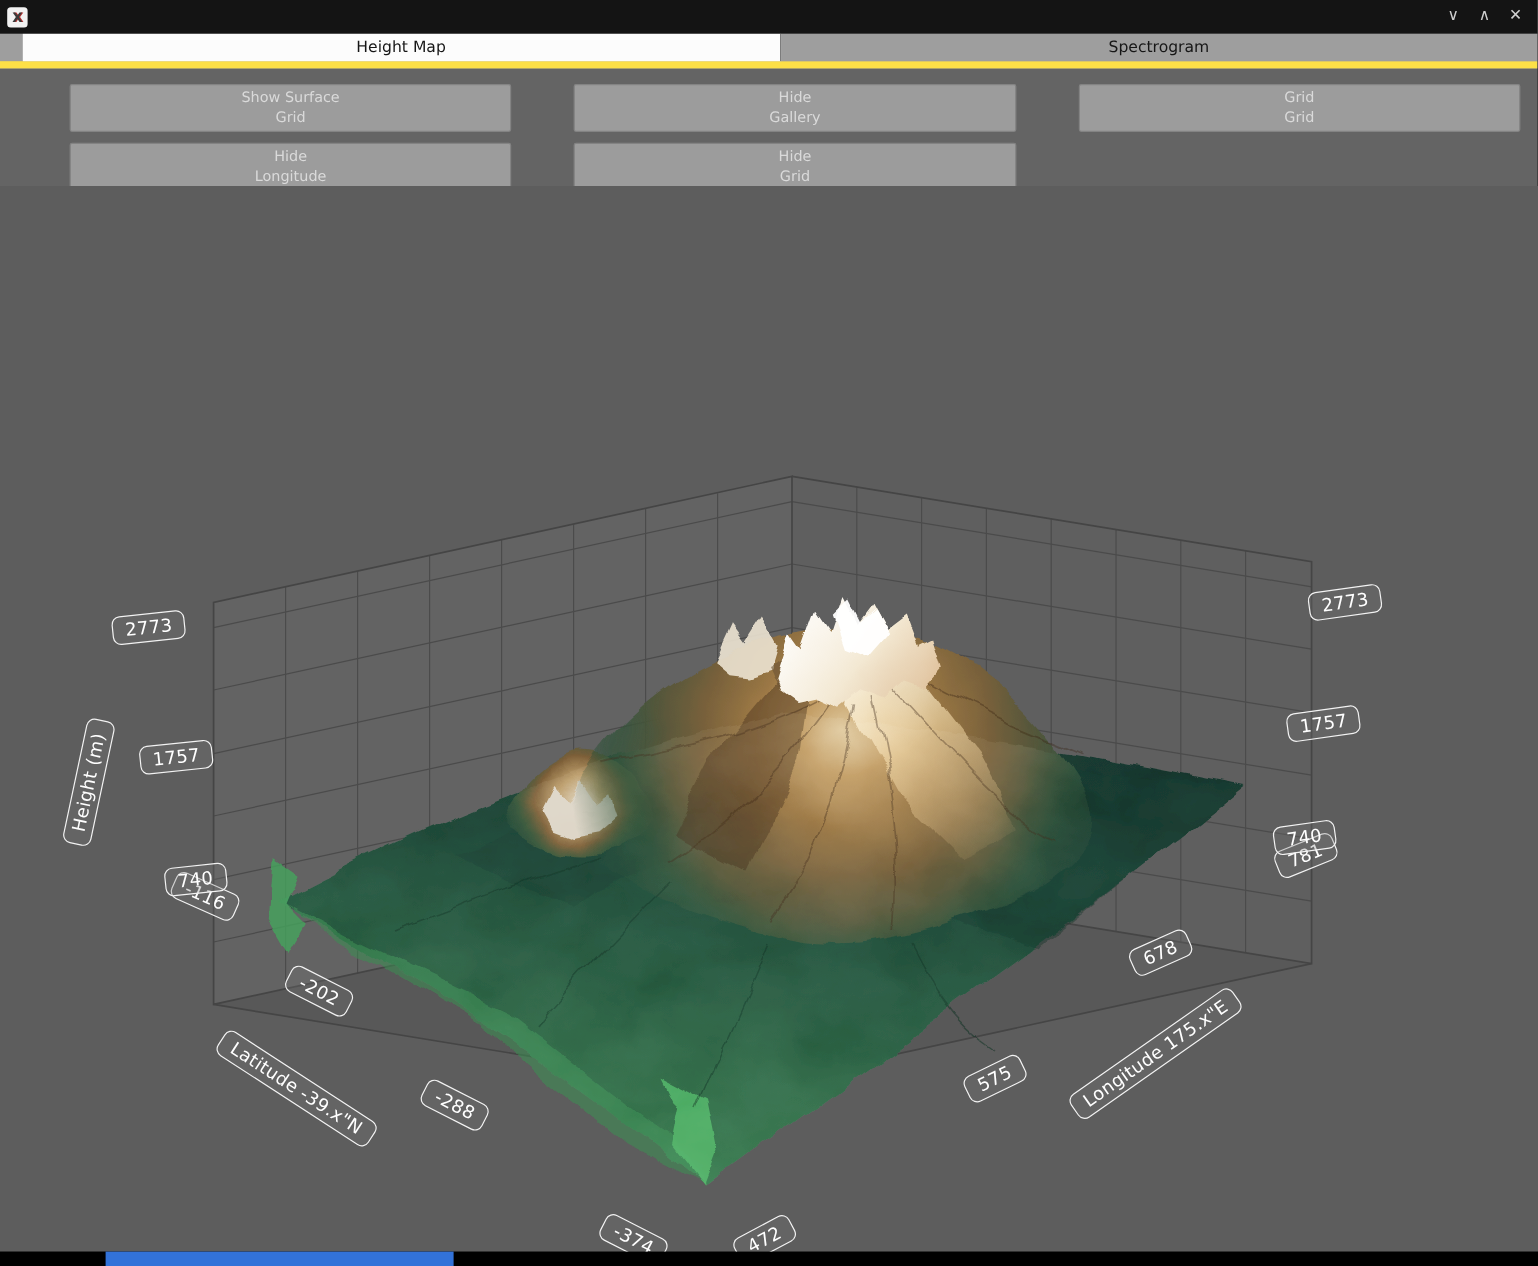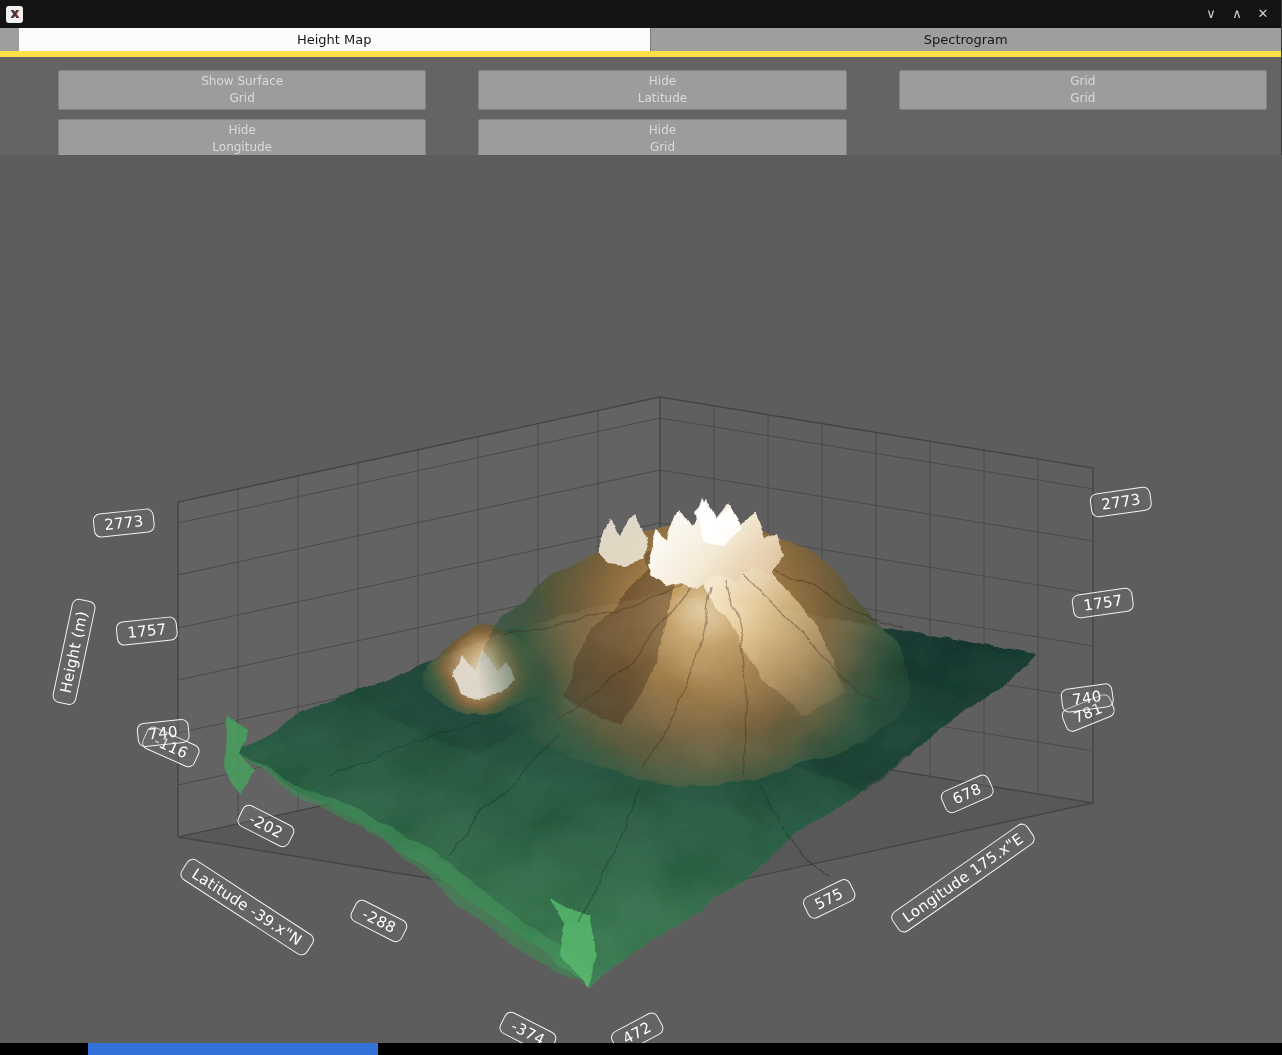--- a/index.html
+++ b/index.html
@@ -93,21 +93,21 @@
     <div class="tab">Spectrogram</div>
   </div>
 
   <div class="toolbar">
     <div class="btn">
       <span>Show Surface</span>
       <span>Grid</span>
     </div>
     <div class="btn">
       <span>Hide</span>
-      <span>Latitude</span>
+      <span>Gallery</span>
     </div>
     <div class="btn">
       <span>Grid</span>
       <span>Grid</span>
     </div>
     <div class="btn">
       <span>Hide</span>
       <span>Longitude</span>
     </div>
     <div class="btn">

